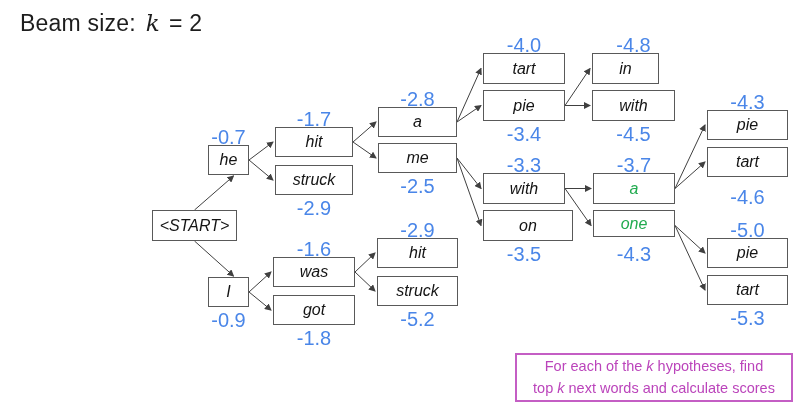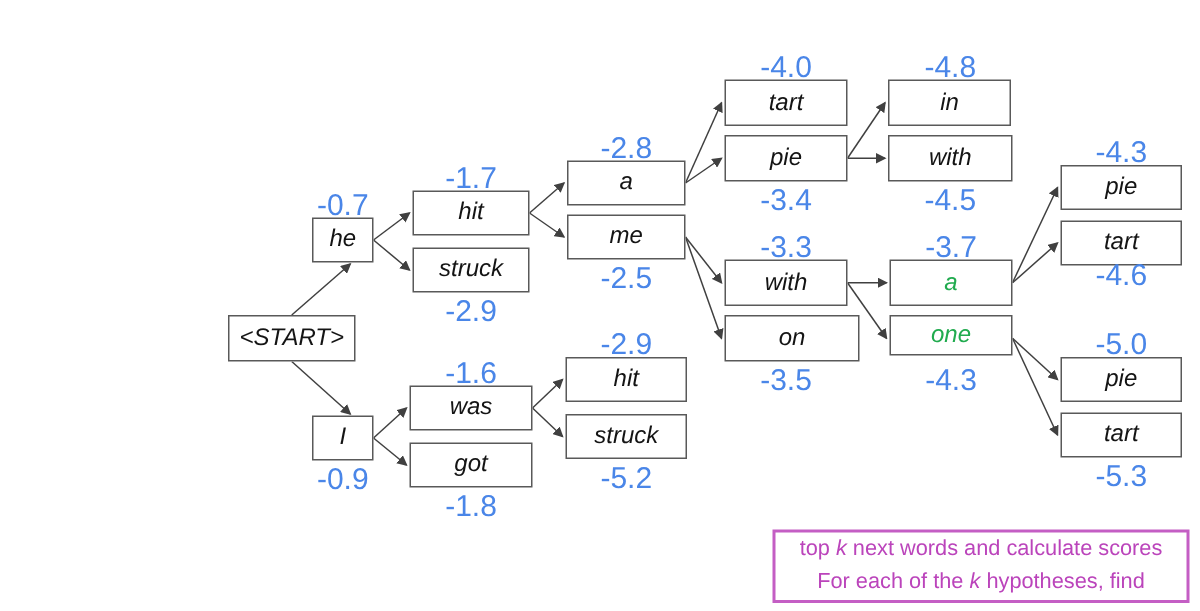--- a/index.html
+++ b/index.html
@@ -31,20 +31,21 @@
     font-size:14.5px;line-height:1.45;text-align:center;
   }
   .note-line{white-space:pre;}
   .note .ik{font-style:italic;}
 </style>
 </head>
 <body>
 
 <div id="stage" style="--blue: #4a86e8; --green: #21ab4f; --magenta: #bb44bb;">
 
+  <div class="title"><span>Beam size:</span><span class="mathk">k</span><span class="eqv">=&nbsp;2</span></div>
 
   <svg id="edges" viewBox="0 0 800 407" xmlns="http://www.w3.org/2000/svg">
     <defs>
       <marker id="arrow" markerWidth="7" markerHeight="7" refX="6" refY="3.5" orient="auto" markerUnits="userSpaceOnUse">
         <path d="M0,0 L7,3.5 L0,7 z" fill="#404040"></path>
       </marker>
     </defs>
     <g id="edge-lines">
         <line x1="194.5" y1="210" x2="233.5" y2="176" stroke="#404040" stroke-width="1" marker-end="url(#arrow)"></line>
         <line x1="194.5" y1="241" x2="233.5" y2="276" stroke="#404040" stroke-width="1" marker-end="url(#arrow)"></line>
@@ -94,36 +95,36 @@
       <div class="node" style="left: 377px; top: 276px; width: 81px; height: 30px;">struck</div>
       <div class="score" style="left: 377px; top: 308px; width: 81px;">-5.2</div>
       <div class="node" style="left: 483px; top: 53px; width: 82px; height: 31px;">tart</div>
       <div class="score" style="left: 483px; top: 34px; width: 82px;">-4.0</div>
       <div class="node" style="left: 483px; top: 90px; width: 82px; height: 31px;">pie</div>
       <div class="score" style="left: 483px; top: 123px; width: 82px;">-3.4</div>
       <div class="node" style="left: 483px; top: 173px; width: 82px; height: 31px;">with</div>
       <div class="score" style="left: 483px; top: 154px; width: 82px;">-3.3</div>
       <div class="node" style="left: 483px; top: 210px; width: 90px; height: 31px;">on</div>
       <div class="score" style="left: 483px; top: 243px; width: 82px;">-3.5</div>
-      <div class="node" style="left: 592px; top: 53px; width: 82px; height: 31px; text-align: right;">in</div>
+      <div class="node" style="left: 592px; top: 53px; width: 67px; height: 31px; text-align: right;">in</div>
       <div class="score" style="left: 592px; top: 34px; width: 83px;">-4.8</div>
       <div class="node" style="left: 592px; top: 90px; width: 83px; height: 31px;">with</div>
       <div class="score" style="left: 592px; top: 123px; width: 83px;">-4.5</div>
       <div class="node green" style="left: 593px; top: 173px; width: 82px; height: 31px;">a</div>
       <div class="score" style="left: 593px; top: 154px; width: 82px;">-3.7</div>
       <div class="node green" style="left: 593px; top: 210px; width: 82px; height: 27px;">one</div>
       <div class="score" style="left: 593px; top: 243px; width: 82px;">-4.3</div>
       <div class="node" style="left: 707px; top: 110px; width: 81px; height: 30px;">pie</div>
       <div class="score" style="left: 707px; top: 91px; width: 81px;">-4.3</div>
       <div class="node" style="left: 707px; top: 147px; width: 81px; height: 30px;">tart</div>
-      <div class="score" style="left: 707px; top: 173px; width: 81px;">-4.6</div>
+      <div class="score" style="left: 707px; top: 186px; width: 81px;">-4.6</div>
       <div class="node" style="left: 707px; top: 238px; width: 81px; height: 30px;">pie</div>
       <div class="score" style="left: 707px; top: 219px; width: 81px;">-5.0</div>
       <div class="node" style="left: 707px; top: 275px; width: 81px; height: 30px;">tart</div>
       <div class="score" style="left: 707px; top: 307px; width: 81px;">-5.3</div>
     </div>
 
   <div class="note">
+    <div class="note-line"><span>For each of the </span><span class="ik">k</span><span> hypotheses, find</span></div>
     <div class="note-line"><span>top </span><span class="ik">k</span><span> next words and calculate scores</span></div>
-    <div class="note-line"><span>For each of the </span><span class="ik">k</span><span> hypotheses, find</span></div>
   </div>
 
 </div>
 
 </body></html>

